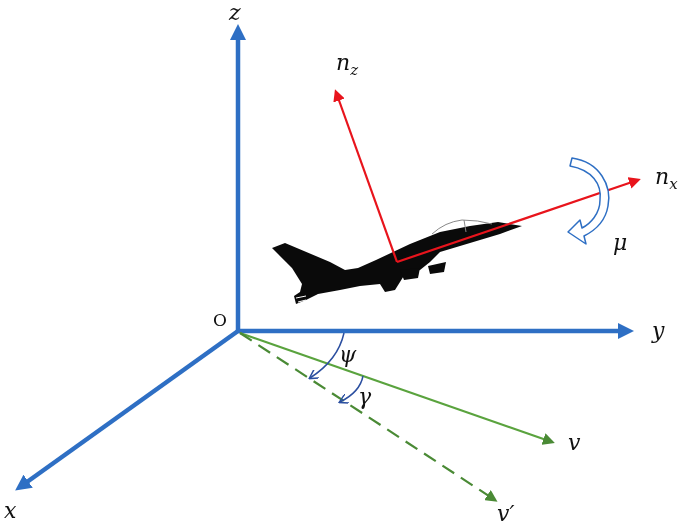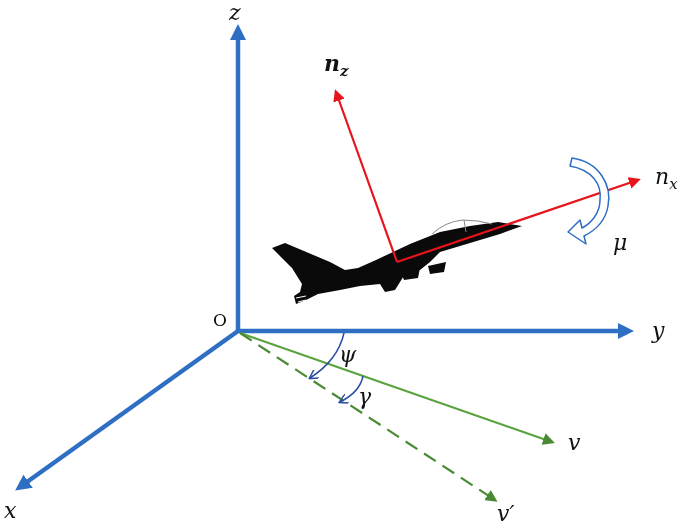--- a/index.html
+++ b/index.html
@@ -130,21 +130,21 @@
 
   <path d="M344,333 Q338,360 310,378" fill="none" stroke="#2b4fa0" stroke-width="1.5" marker-end="url(#arrow-arc)"></path>
   <path d="M363,376 Q360,392 340,402" fill="none" stroke="#2b4fa0" stroke-width="1.5" marker-end="url(#arrow-arc)"></path>
 </svg>
 
 <div class="label" style="left:229px; top:2px;">z</div>
 <div class="label" style="left:652px; top:320px;">y</div>
 <div class="label" style="left:4px; top:500px;">x</div>
 <div class="label origin-label" style="left:213px; top:312px;">O</div>
 
-<div class="label" style="left:324px; top:52px;font-weight:bold;">
+<div class="label" style="left:336px; top:52px;">
   <span>n</span><sub>z</sub>
 </div>
 <div class="label" style="left:655px; top:166px;">
   <span>n</span><sub>x</sub>
 </div>
 <div class="label" style="left:613px; top:232px;">μ</div>
 
 <div class="label" style="left:339px; top:344px;">ψ</div>
 <div class="label" style="left:358px; top:386px;">γ</div>
 <div class="label" style="left:568px; top:432px;">v</div>

